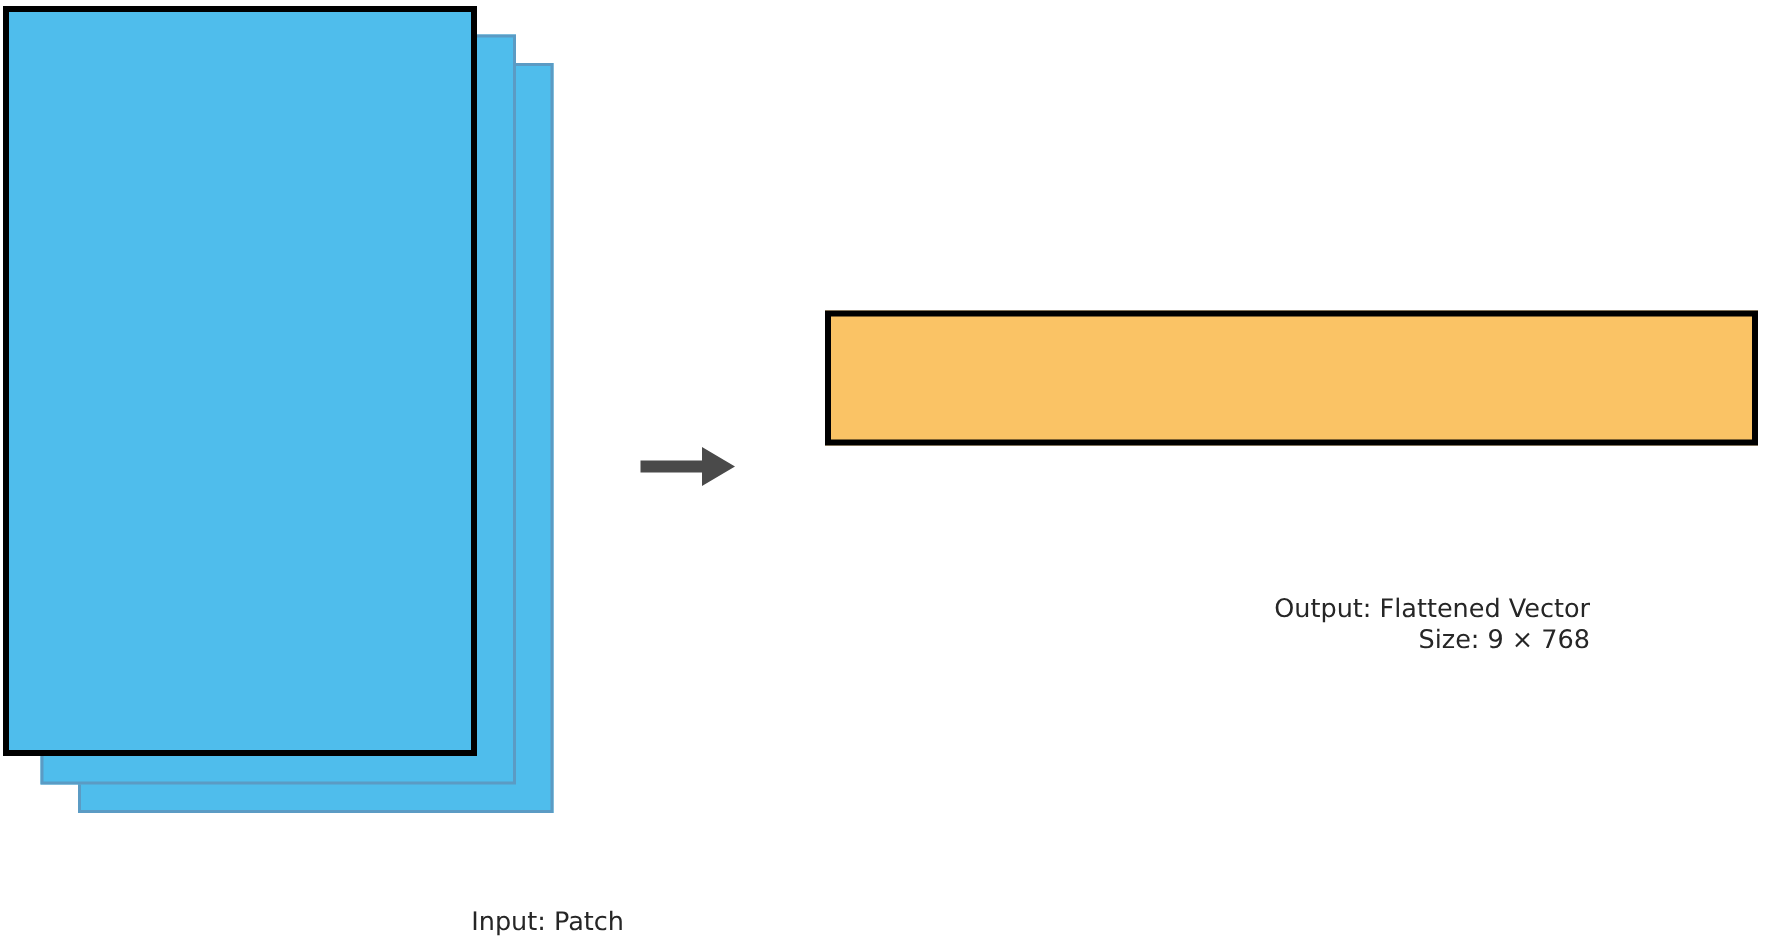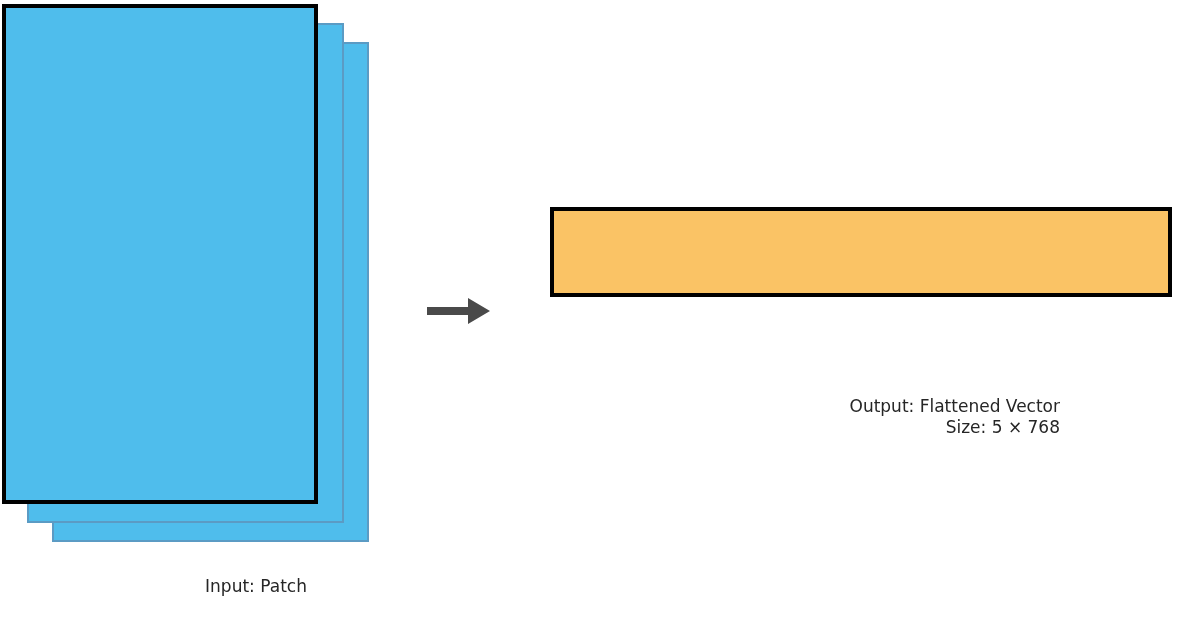--- a/index.html
+++ b/index.html
@@ -102,23 +102,23 @@
 
   .caption-output {
     left: 660px;
     top: 396px;
     width: 400px;
     text-align: right;
   }
 
   .caption-input {
     left: 96px;
-    top: 576px;
+    top: 605px;
     width: 320px;
-    text-align: center;
+    text-align: right;
   }
 </style>
 </head>
 <body>
 
 <div id="canvas">
 
   <div class="patch-stack">
     <div class="patch-rect back layer-3"></div>
     <div class="patch-rect back layer-2"></div>
@@ -126,17 +126,17 @@
   </div>
 
   <div class="arrow">
     <svg width="70" height="34" viewBox="0 0 70 34" xmlns="http://www.w3.org/2000/svg">
       <path d="M3 13 H44 V4 L66 17 L44 30 V21 H3 Z" fill="#4a4a4a"></path>
     </svg>
   </div>
 
   <div class="vector-bar"></div>
 
-  <div class="caption caption-output"><span>Output: Flattened Vector</span><br><span>Size: 5  ×  768</span></div>
+  <div class="caption caption-output"><span>Output: Flattened Vector</span><br><span>Size: 9  ×  768</span></div>
 
   <div class="caption caption-input"><span>Input: Patch</span></div>
 
 </div>
 
 </body></html>

